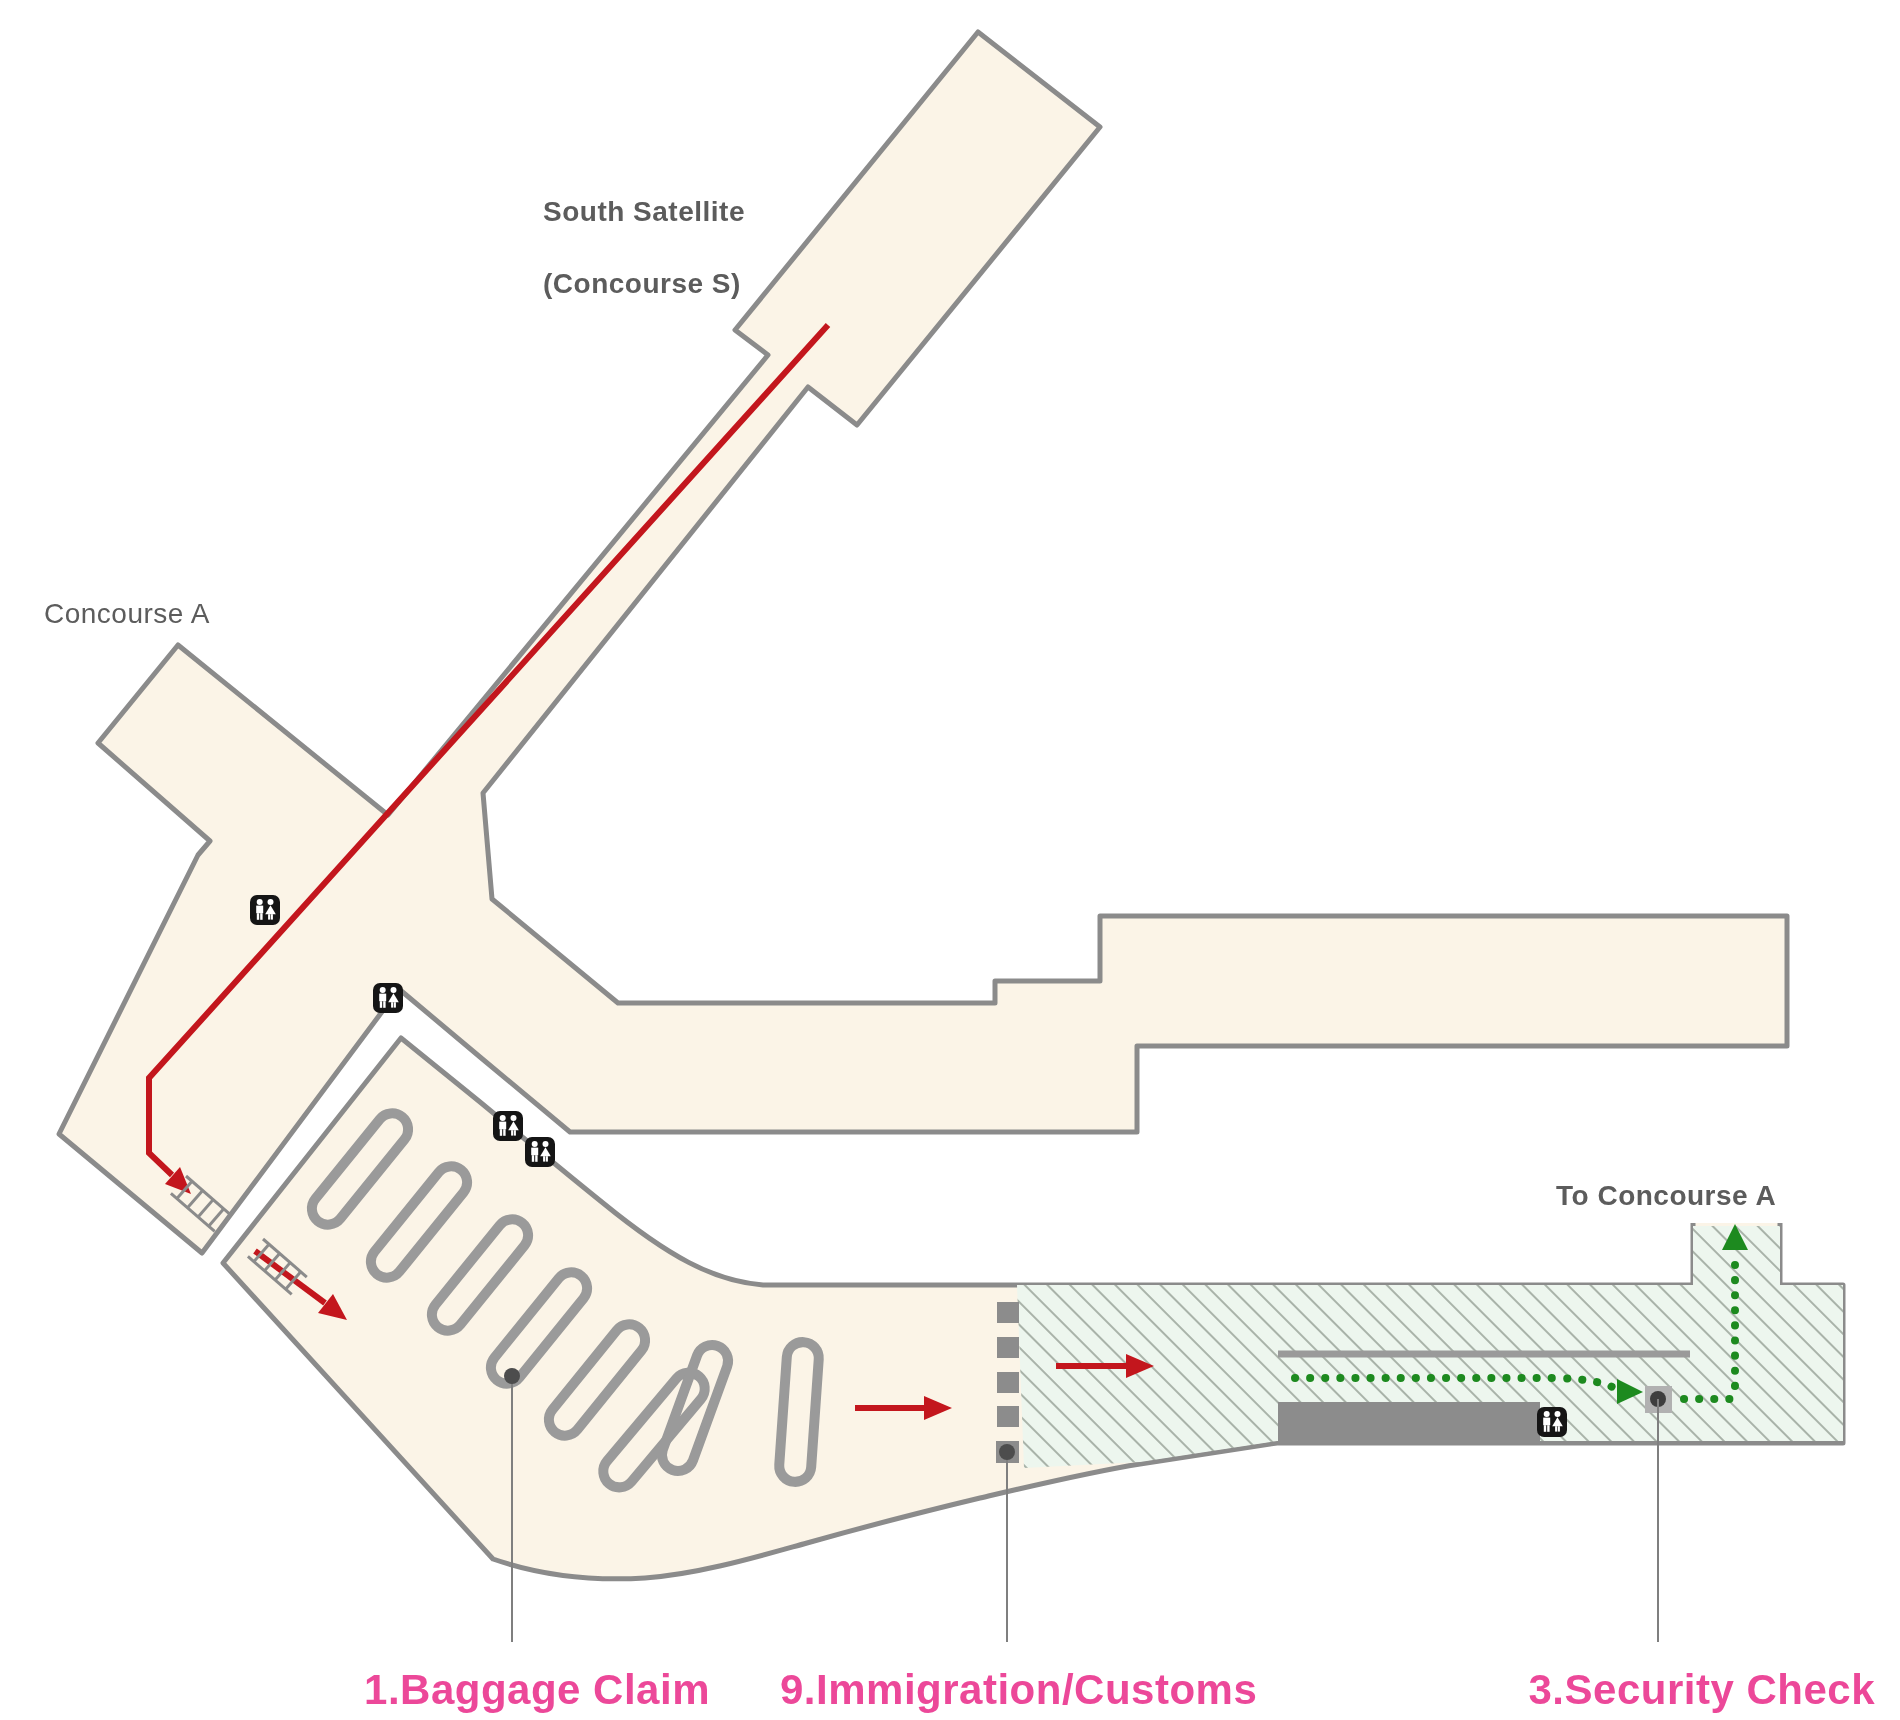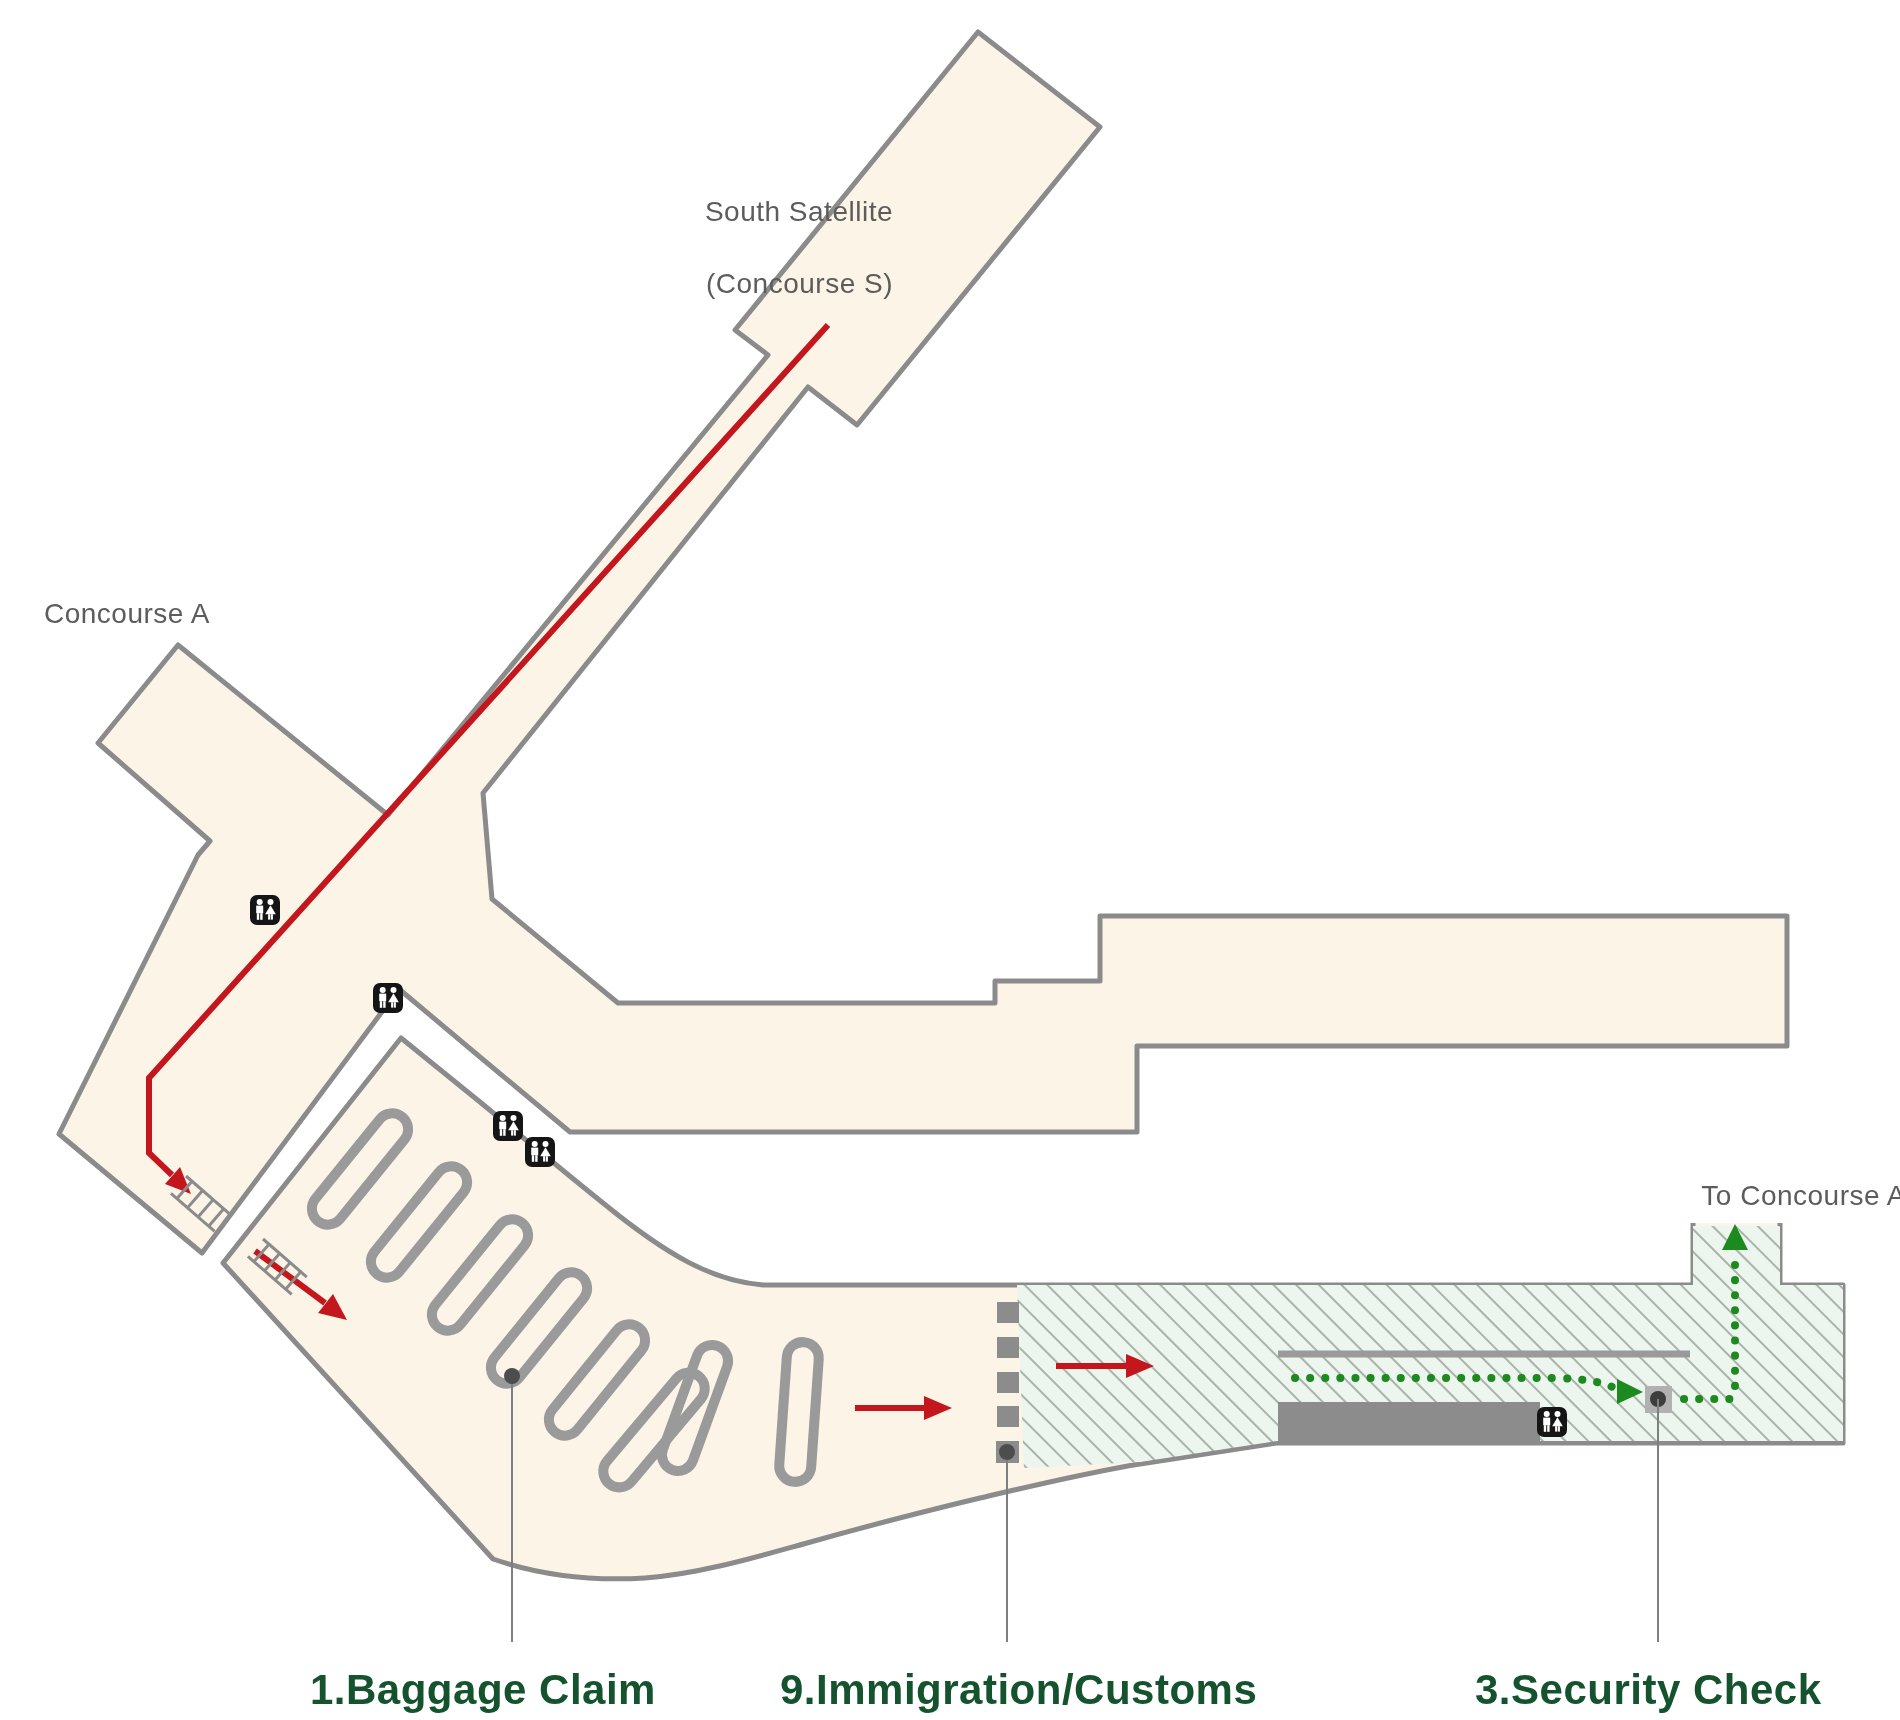--- a/index.html
+++ b/index.html
@@ -5,24 +5,24 @@
   html,body{margin:0;padding:0;background:#ffffff;}
   .stage{
     position:relative;width:1900px;height:1720px;background:#ffffff;overflow:hidden;
     font-family:"Liberation Sans", sans-serif;
   }
   .stage svg{position:absolute;left:0;top:0;}
   .map-label{
     position:absolute;color:#5c5c5c;font-size:28px;line-height:36px;
     letter-spacing:0.5px;white-space:pre-line;
   }
-  .map-label.center{text-align:right;}
+  .map-label.center{text-align:left;font-weight:bold;}
   .legend-label{
-    position:absolute;color:#14532d;font-size:42px;font-weight:bold;
-    text-align:left;letter-spacing:0.5px;
+    position:absolute;color:#ec4899;font-size:42px;font-weight:bold;
+    text-align:right;letter-spacing:0.5px;
   }
 </style>
 </head>
 <body>
 
 <div class="stage">
 
 <svg width="1900" height="1720" viewBox="0 0 1900 1720">
   <defs>
     <pattern id="hatch" width="16" height="16" patternUnits="userSpaceOnUse" patternTransform="rotate(45)">

